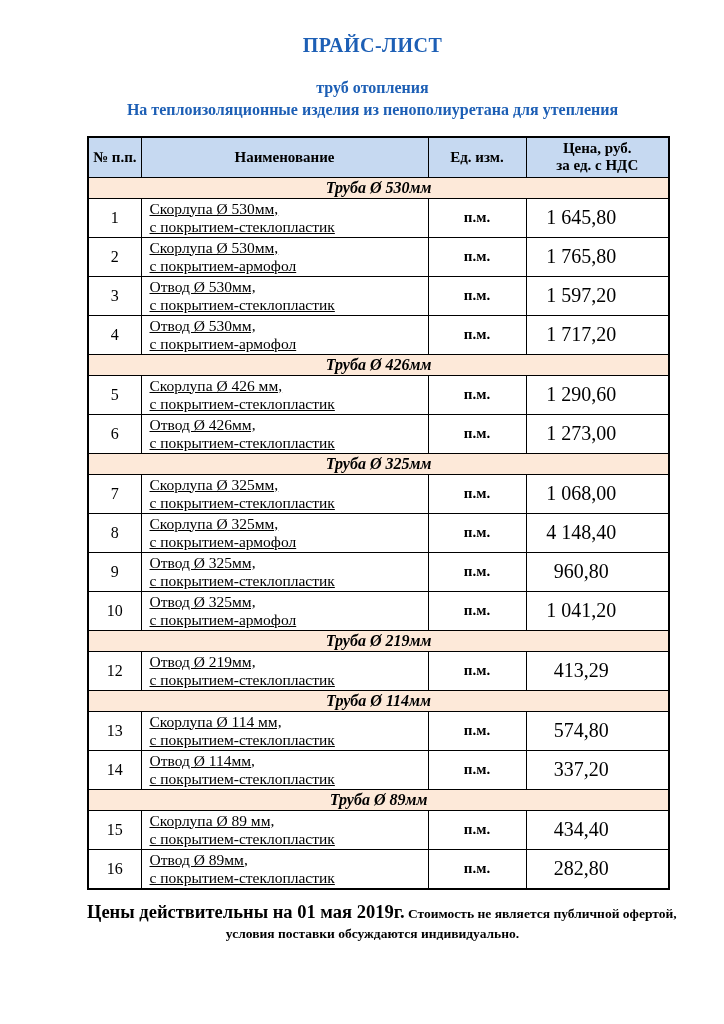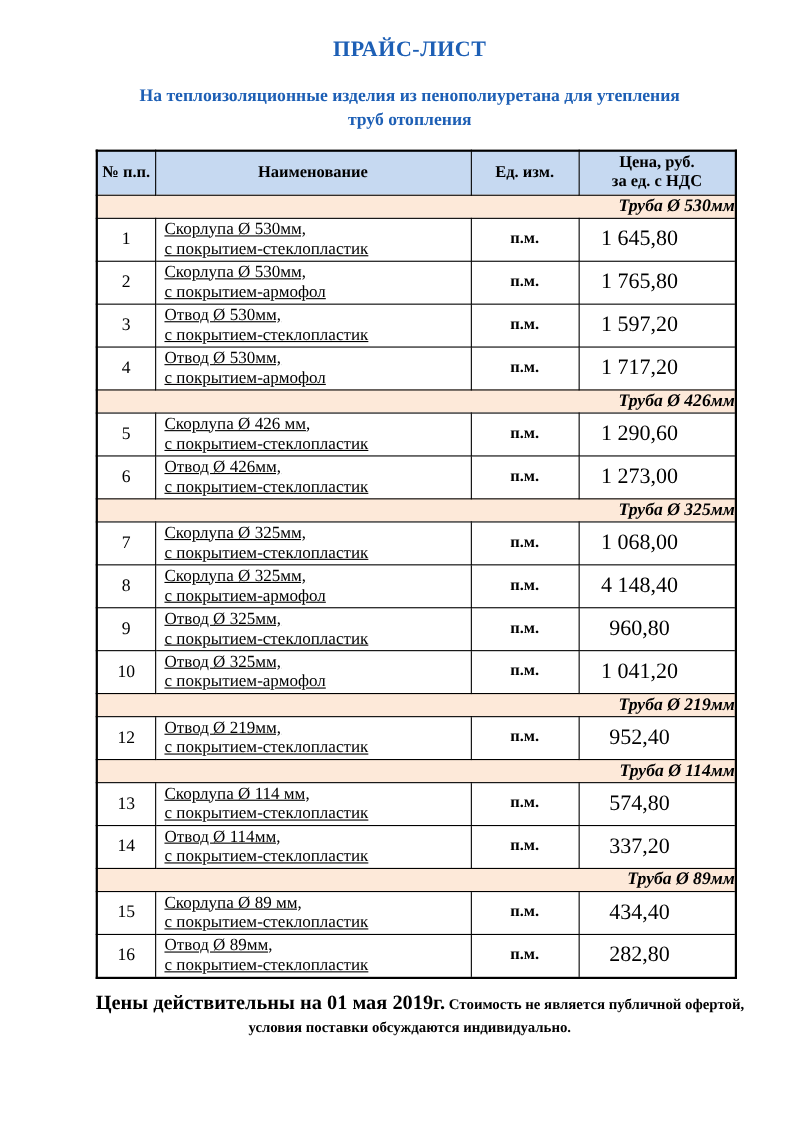--- a/index.html
+++ b/index.html
@@ -54,21 +54,21 @@
     font-size:15px;
     font-weight:bold;
     height:40px;
     line-height:17px;
     text-align:center;
   }
   tr.section-row td{
     background:var(--section-bg);
     font-weight:bold;
     font-style:italic;
-    text-align:right;
+    text-align:center;
     font-size:16px;
     height:20px;
     line-height:20px;
   }
   tr.item-row td{height:38px;}
   td.num{text-align:center;font-size:16px;}
   td.name{
     font-size:15.5px;
     line-height:18px;
     padding:1px 4px 1px 8px;
@@ -90,22 +90,22 @@
   }
 </style>
 </head>
 <body>
 
 <div class="doc">
 
   <h1 class="title">ПРАЙС-ЛИСТ</h1>
 
   <div class="subtitle">
+    <div>труб отопления</div>
     <div>На теплоизоляционные изделия из пенополиуретана для утепления</div>
-    <div>труб отопления</div>
   </div>
 
   <table class="price-table">
     <colgroup>
       <col style="width:53px">
         <col style="width:287px">
         <col style="width:98px">
         <col style="width:143px">
     </colgroup>
     <tbody>
@@ -224,21 +224,21 @@
     <tr class="section-row">
       <td colspan="4">Труба Ø 219мм</td>
     </tr>
     <tr class="item-row">
       <td class="num">12</td>
       <td class="name">
         <div>Отвод Ø 219мм,</div>
         <div>с покрытием-стеклопластик</div>
       </td>
       <td class="unit">п.м.</td>
-      <td class="price">952,40</td>
+      <td class="price">413,29</td>
     </tr>
 
     <tr class="section-row">
       <td colspan="4">Труба Ø 114мм</td>
     </tr>
     <tr class="item-row">
       <td class="num">13</td>
       <td class="name">
         <div>Скорлупа Ø 114 мм,</div>
         <div>с покрытием-стеклопластик</div>

